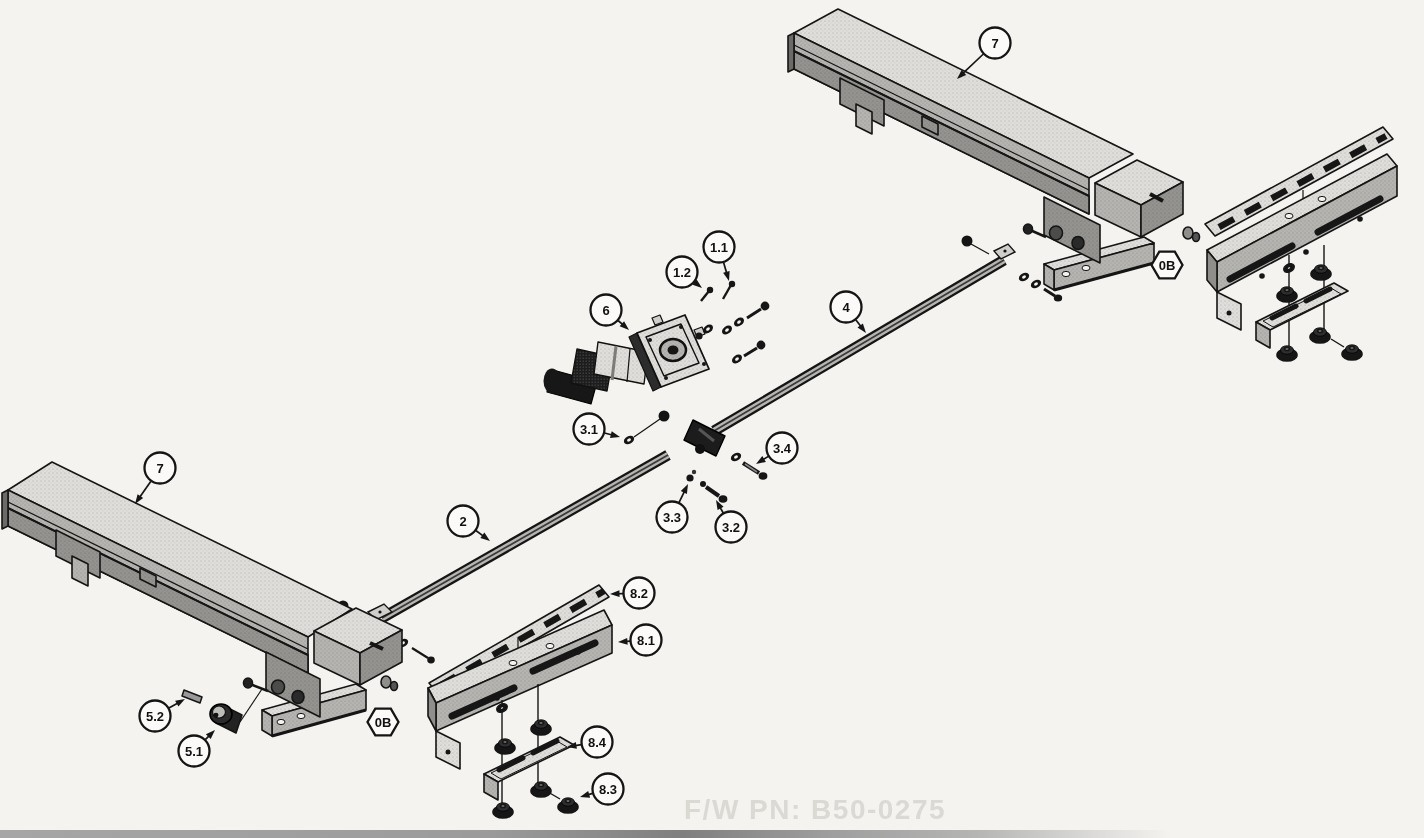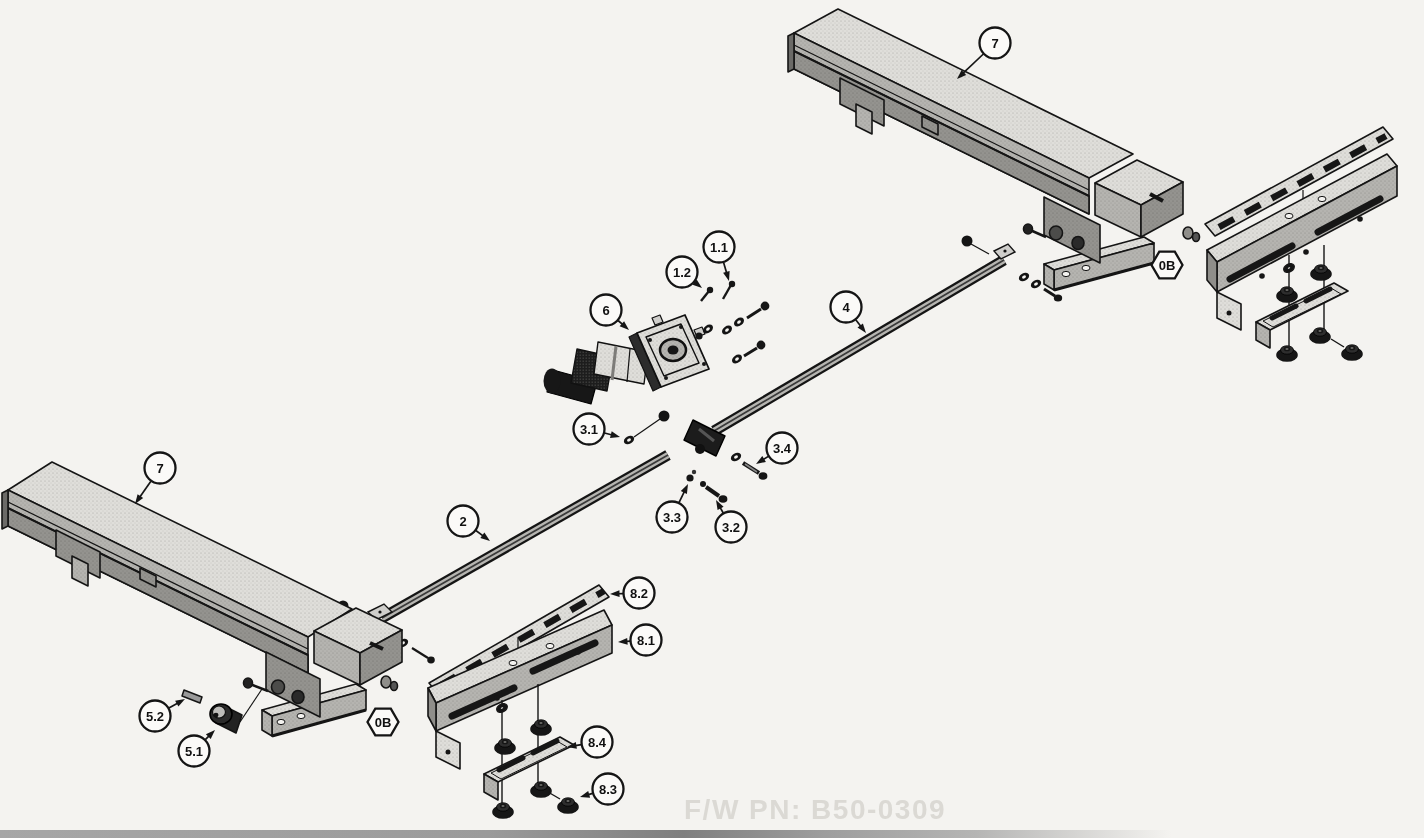--- a/index.html
+++ b/index.html
@@ -386,17 +386,17 @@
           <circle cx="194" cy="751" r="15.5" class="balloon"></circle>
           <text x="194" y="751.5" class="balloon-label">5.1</text>
         </g>
         <g>
           <polygon points="398.5,722.0 390.8,735.4 375.3,735.4 367.5,722.0 375.3,708.6 390.8,708.6" class="balloon"></polygon>
           <text x="383" y="722.5" class="balloon-label">0B</text>
         </g>
       </g>
 </svg>
 
-<div id="watermark">F/W PN: B50-0309</div>
+<div id="watermark">F/W PN: B50-0275</div>
 
 <div id="scanbar"></div>
 
 </div>
 
 </body></html>

